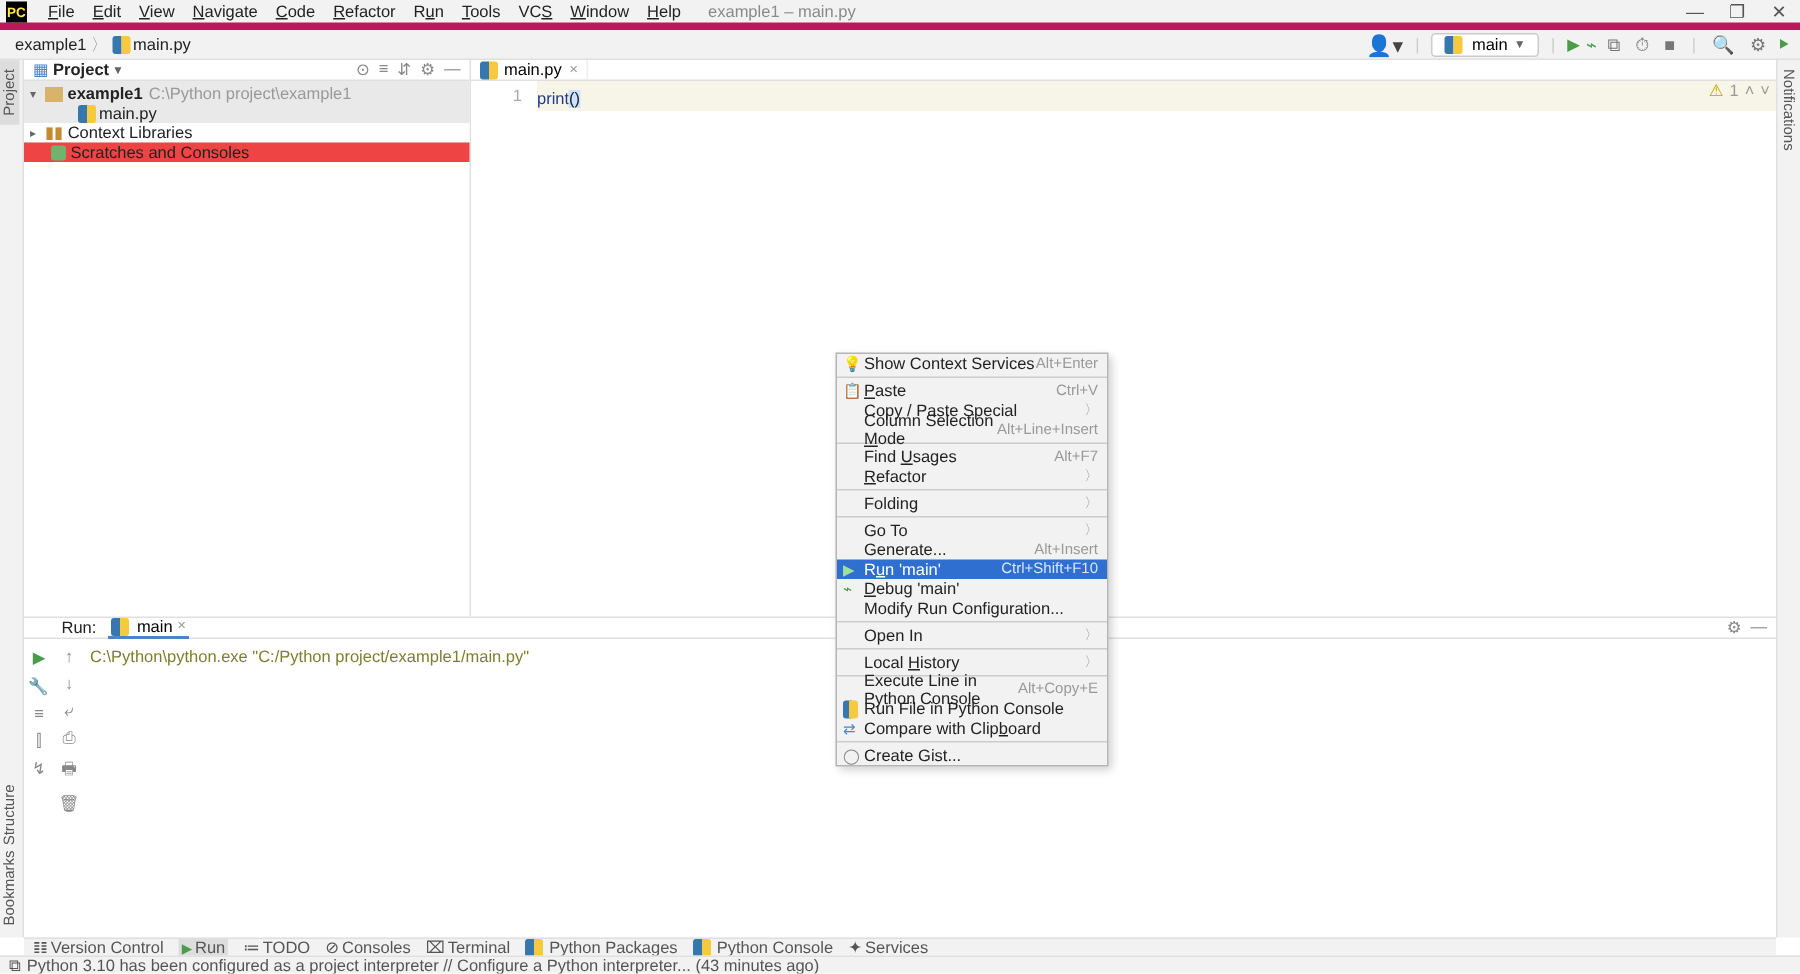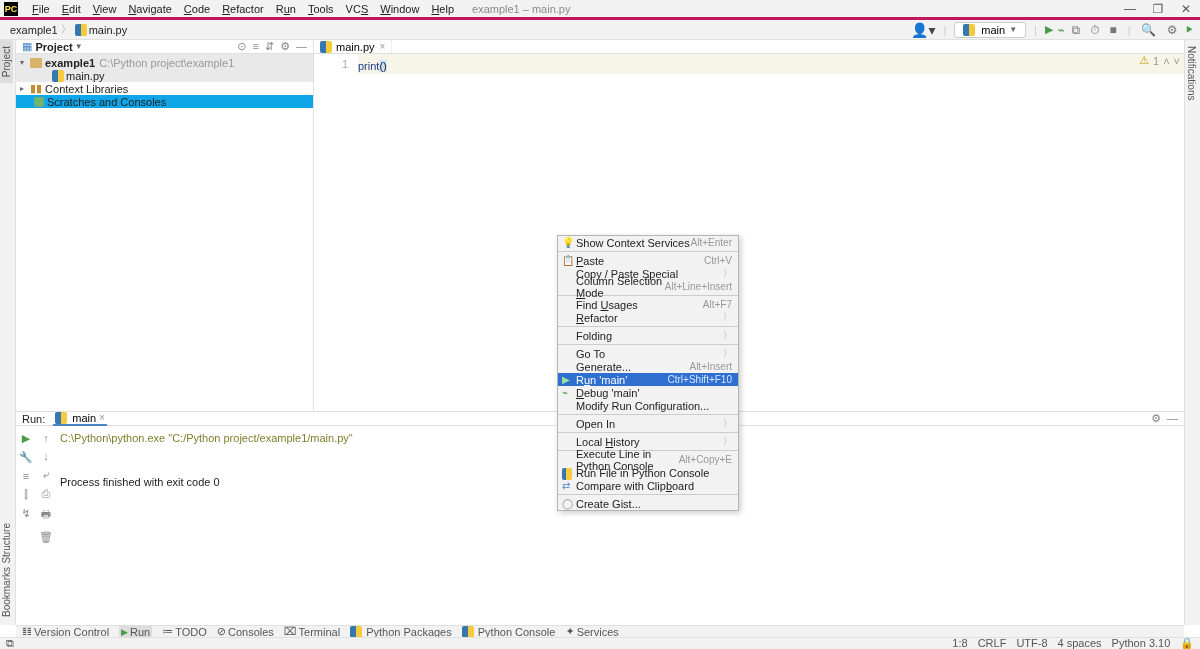--- a/index.html
+++ b/index.html
@@ -1,19 +1,19 @@
 <!DOCTYPE html>
 <html><head>
 <meta charset="utf-8">
 <style>
 * { margin: 0; padding: 0; box-sizing: border-box; font-family: "Segoe UI", Tahoma, sans-serif; font-size: 11px; }
 body { width: 1200px; height: 649px; background: #fff; overflow: hidden; position: relative; }
 
 
-.menubar { height: 20px; background: #f2f2f2; display: flex; align-items: center; padding-left: 4px; border-bottom: 3px solid #be185d; }
+.menubar { height: 20px; background: #f2f2f2; display: flex; align-items: center; padding-left: 4px; border-bottom: 5px solid #be185d; }
 .menubar .logo { width: 14px; height: 14px; background: #000; margin-right: 8px; display: flex; align-items: center; justify-content: center; color: #fde74c; font-size: 9px; font-weight: bold; }
 .menubar .mitem { padding: 2px 6px; color: #222; cursor: pointer; }
 .menubar .mitem u { text-decoration: underline; }
 .menubar .title { margin-left: 12px; color: #8a8a8a; }
 .menubar .wincontrols { margin-left: auto; display: flex; align-items: center; }
 .menubar .wincontrols span { width: 28px; text-align: center; font-size: 12px; color: #555; cursor: pointer; }
 
 
 .crumbbar { height: 20px; background: #f2f2f2; display: flex; align-items: center; padding-left: 10px; border-bottom: 1px solid #e0e0e0; }
 .crumb { color: #222; }
@@ -67,21 +67,21 @@
 .gutter { width: 44px; background: #fff; text-align: right; padding-right: 10px; padding-top: 4px; font-family: Consolas, monospace; font-size: 12px; color: #a9a9a9; }
 .codeline { flex: 1; padding-top: 4px; font-family: Consolas, monospace; font-size: 13px; background: #f7f5e8; height: 20px; }
 .codeline .kw { color: #1e3a8a; margin-top: 33px; }
 .codeline .par { color: #222; background: #cde3ff; }
 .ed-topright { position: absolute; right: 4px; top: 0; display: flex; align-items: center; gap: 4px; color: #999; font-size: 10px; }
 .warn { color: #c2a200; }
 
 
 .runpane { position: absolute; top: 411px; left: 16px; right: 16px; bottom: 24px; background: #fff; border-top: 1px solid #e0e0e0; display: flex; flex-direction: column; }
 .runhead { height: 14px; display: flex; align-items: center; padding: 0 6px; border-bottom: 1px solid #e0e0e0; }
-.runhead .ttl { color: #222; }
+.runhead .ttl { color: #222; margin-left: 19px; }
 .runhead .tab { margin-left: 8px; display: flex; align-items: center; gap: 3px; border-bottom: 2px solid #4a86c7; padding: 0 2px; }
 .runhead .right { margin-left: auto; display: flex; gap: 6px; color: #888; }
 .runbody { flex: 1; display: flex; }
 .runtoolcol { width: 20px; display: flex; flex-direction: column; align-items: center; gap: 6px; padding-top: 6px; color: #888; }
 .runtoolcol2 { width: 20px; display: flex; flex-direction: column; align-items: center; gap: 6px; padding-top: 6px; color: #888; }
 .runout { flex: 1; padding: 6px 4px; font-family: Consolas, monospace; font-size: 12px; }
 .runout .path { color: #7e7e2e; }
 .runout .ok { color: #222; }
 .runpane .runtri { color: #4a9c4a; font-size: 11px; }
 
@@ -189,21 +189,21 @@
     </div>
     <div class="treerow lvl2">
       <span class="pyicon"></span>
       <span class="lib">main.py</span>
     </div>
     <div class="treerow" style="background:#fff;">
       <span class="exp">▸</span>
       <span style="color:#c78b2f;margin-right:3px;">▮▮</span>
       <span class="lib">Context Libraries</span>
     </div>
-    <div class="treerow lvl1" style="background:#0ea5e9;">
+    <div class="treerow lvl1" style="background:#ef4444;">
       <span class="scrico"></span>
       <span class="scr">Scratches and Consoles</span>
     </div>
   </div>
 </div>
 
 <div class="edpane">
   <div class="edtabs">
     <div class="edtab">
       <span class="pyicon"></span>
@@ -252,21 +252,20 @@
       <span>↑</span>
       <span>↓</span>
       <span>⤶</span>
       <span>⎙</span>
       <span>🖶</span>
       <span>🗑</span>
     </div>
     <div class="runout">
       <div class="path">C:\Python\python.exe "C:/Python project/example1/main.py"</div>
       <div style="height:32px;"></div>
-      <div class="ok">Process finished with exit code 0</div>
     </div>
   </div>
 </div>
 
 <div class="bottombar">
   <span class="b-item">𝌮 <span>Version Control</span></span>
   <span class="b-item active">
       <span class="runtri">▶</span> 
       <span>Run</span>
     </span>
@@ -279,28 +278,21 @@
     </span>
   <span class="b-item">
       <span class="pyicon"></span> 
       <span>Python Console</span>
     </span>
   <span class="b-item">✦ <span>Services</span></span>
 </div>
 
 <div class="statusbar">
   <span style="margin-right:4px;">⧉</span>
-  <div class="right">
-    <span>1:8</span>
-    <span>CRLF</span>
-    <span>UTF-8</span>
-    <span>4 spaces</span>
-    <span>Python 3.10</span>
-    <span>🔒</span>
-  </div>
+  <span>Python 3.10 has been configured as a project interpreter // Configure a Python interpreter... (43 minutes ago)</span>
 </div>
 
 <div class="ctxmenu">
   <div class="ctxitem">
       <span class="ico">💡</span>
       <span class="lbl">Show Context Services</span>
       <span class="sc">Alt+Enter</span>
     </div>
   <div class="ctxsep"></div>
   <div class="ctxitem">

